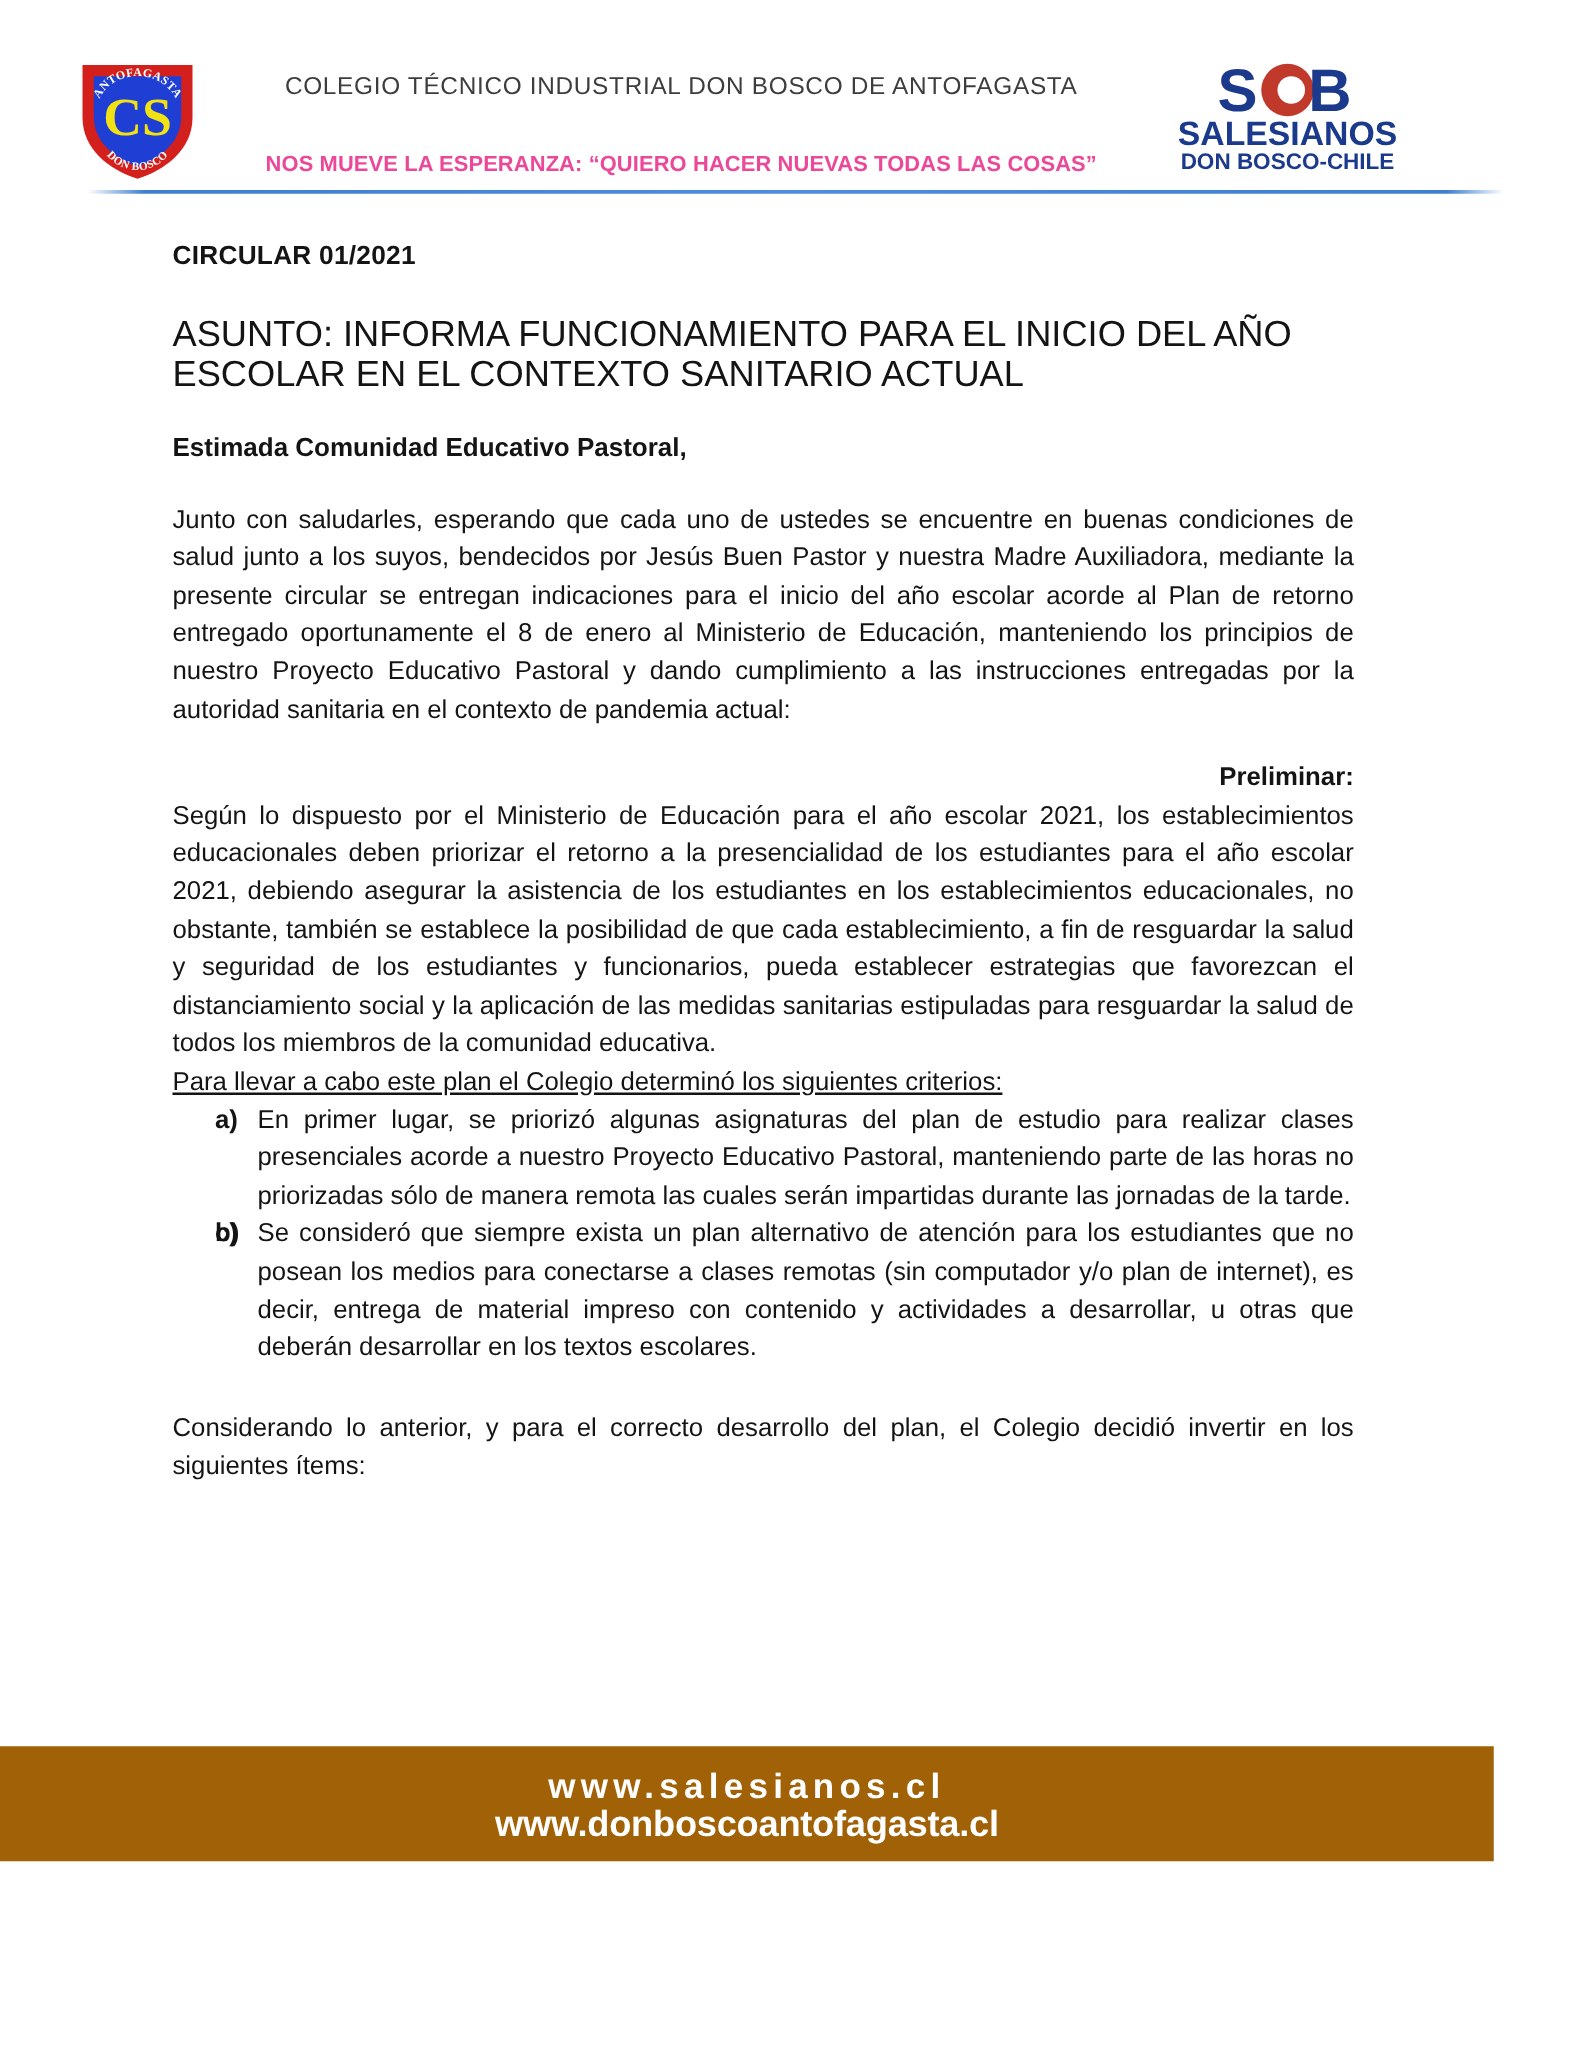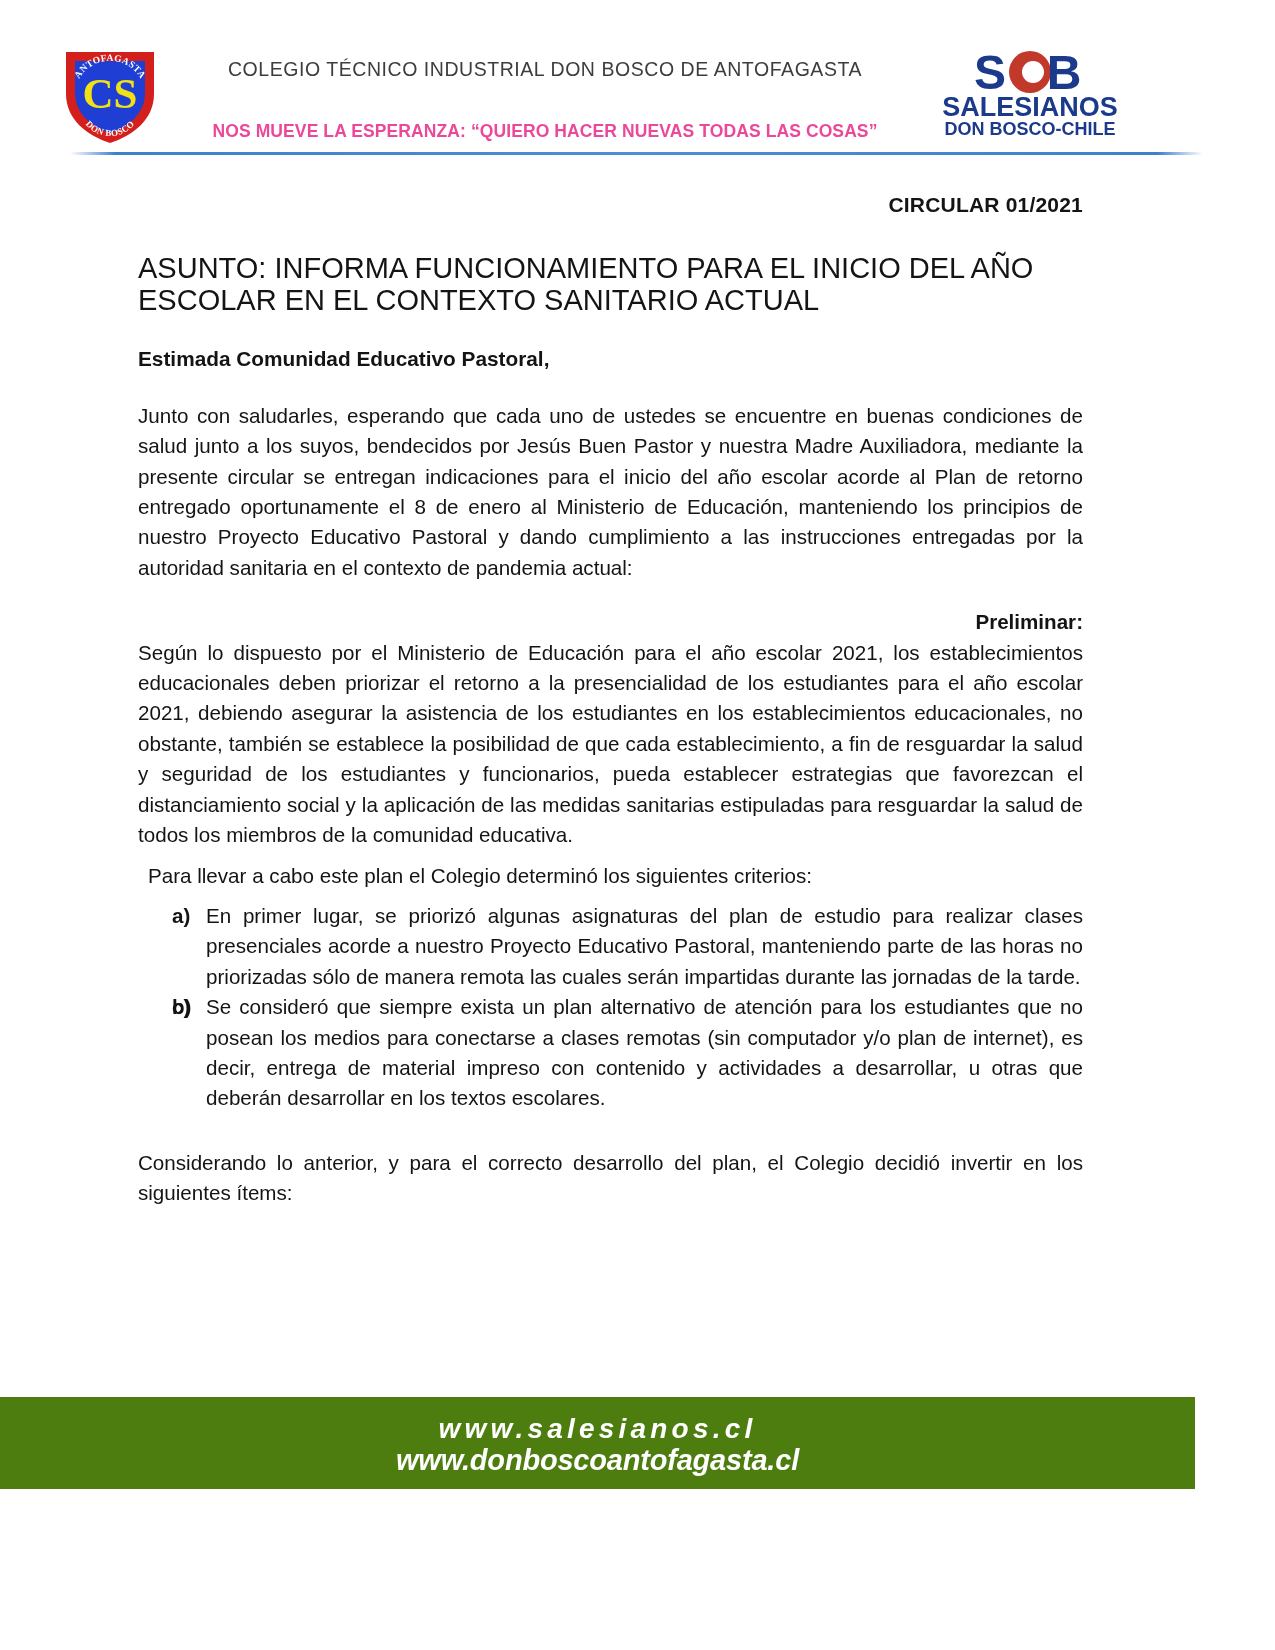--- a/index.html
+++ b/index.html
@@ -80,21 +80,21 @@
     width: 945px;
   }
   .doc-text {
     font-family: "Liberation Sans Narrow", "Liberation Sans", sans-serif;
     font-stretch: condensed;
     font-size: 20.6px;
     line-height: 30.4px;
     color: #141414;
   }
   .circular-title {
-    text-align: right;
+    text-align: left;
     font-weight: bold;
     font-size: 21px;
     margin: 0 0 32px 0;
     letter-spacing: 0.2px;
   }
   .asunto {
     font-weight: normal;
     font-size: 29px;
     line-height: 32px;
     margin: 0 0 28px 0;
@@ -110,22 +110,23 @@
     text-align: justify;
     text-justify: inter-word;
   }
   .para.tight { margin-bottom: 0; }
   .section-label {
     font-weight: bold;
     margin: 0;
     text-align: right;
   }
   .lead-in {
-    margin: 10px;
-    text-align: justify;
+    margin: 0;
+    text-align: justify;
+    text-decoration: underline;
   }
   .criteria-list {
     list-style: none;
     margin: 0;
     padding: 0;
   }
   .criteria-list li {
     position: relative;
     padding-left: 68px;
     margin: 0;
@@ -144,24 +145,23 @@
     text-align: justify;
   }
 
   
   .footer {
     position: absolute;
     left: 0;
     top: 1397px;
     width: 1195px;
     height: 92px;
-    background: #4d7c0f;
+    background: #a16207;
     color: #ffffff;
     text-align: center;
-    font-style: italic;
   }
   .footer-line1 {
     font-family: "Liberation Sans", sans-serif;
     font-size: 28px;
     font-weight: bold;
     letter-spacing: 4.2px;
     padding-top: 17px;
     line-height: 1.05;
   }
   .footer-line2 {

